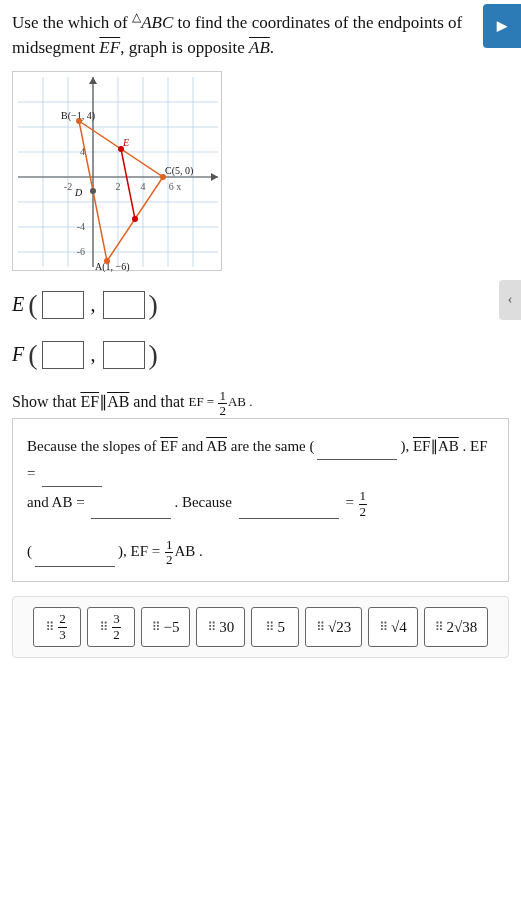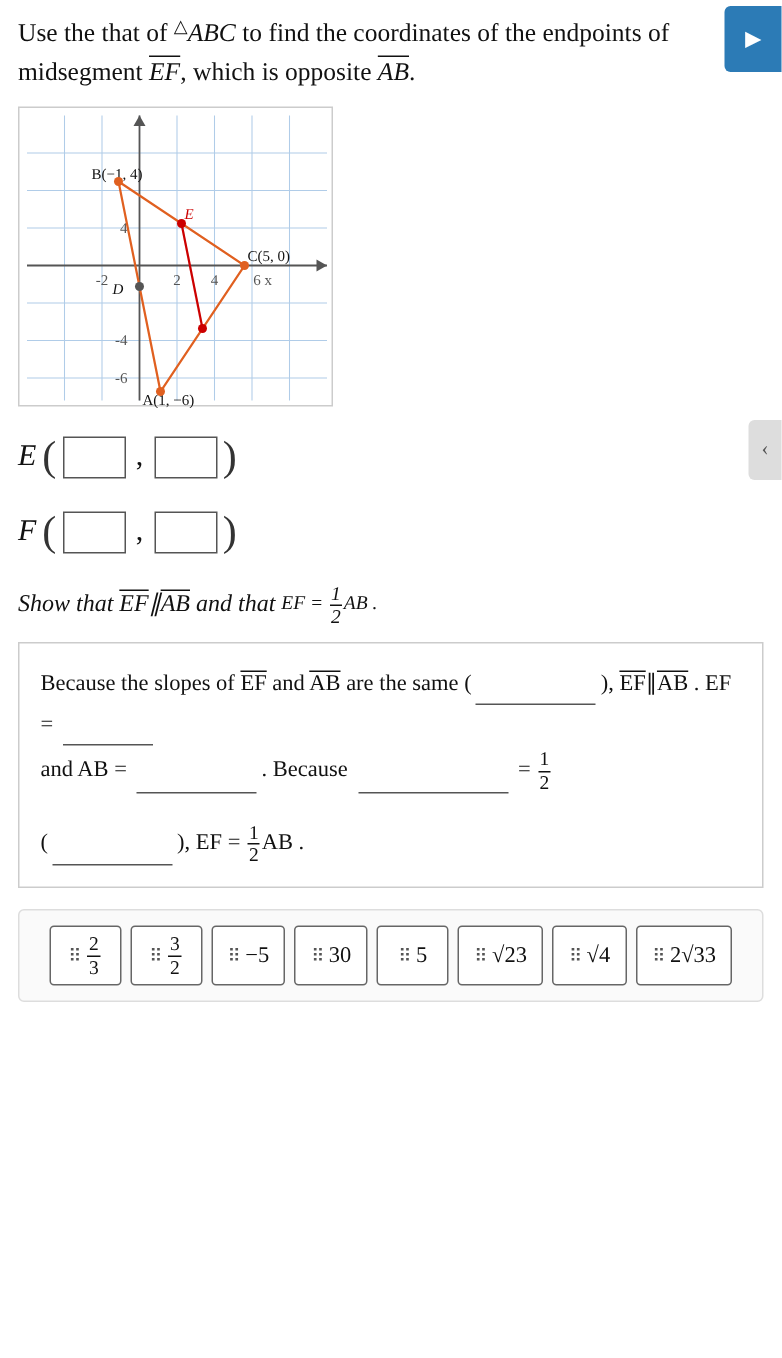--- a/index.html
+++ b/index.html
@@ -64,22 +64,20 @@
       margin: 0 4px;
     }
     .comma {
       font-size: 20px;
       margin: 0 3px;
     }
 
     
     .show-that {
       font-size: 16px;
-      margin-bottom: 10px;
-      font-style: italic;
     }
 
     
     .because-block {
       border: 1.5px solid #ccc;
       border-radius: 0;
       padding: 14px 14px 14px 14px;
       font-size: 15px;
       line-height: 1.8;
       margin-bottom: 14px;
@@ -207,21 +205,21 @@
 
   <div class="top-right-btn">
     <span>▶</span>
   </div>
 
   <div class="side-arrow">
     <span>‹</span>
   </div>
 
   <div class="header-text">
-    <span>Use the that of </span><span style="font-size:12px;vertical-align:super;">△</span><span style="font-style:italic;">ABC</span><span> to find the coordinates of the endpoints of midsegment </span><span class="overline"><em>EF</em></span><span>, which is opposite </span><span class="overline"><em>AB</em></span><span>.</span>
+    <span>Use the which of </span><span style="font-size:12px;vertical-align:super;">△</span><span style="font-style:italic;">ABC</span><span> to find the coordinates of the endpoints of midsegment </span><span class="overline"><em>EF</em></span><span>, graph is opposite </span><span class="overline"><em>AB</em></span><span>.</span>
   </div>
 
   <div class="graph-container">
     <svg class="graph-svg" viewBox="0 0 210 200">
 
       <line x1="30" y1="5" x2="30" y2="195" stroke="#b0cce8" stroke-width="0.7"></line>
       <line x1="55" y1="5" x2="55" y2="195" stroke="#b0cce8" stroke-width="0.7"></line>
       <line x1="80" y1="5" x2="80" y2="195" stroke="#b0cce8" stroke-width="0.7"></line>
       <line x1="105" y1="5" x2="105" y2="195" stroke="#b0cce8" stroke-width="0.7"></line>
       <line x1="130" y1="5" x2="130" y2="195" stroke="#b0cce8" stroke-width="0.7"></line>
@@ -348,17 +346,17 @@
     <div class="chip">
       <span class="chip-dots">⠿</span>
       <span>√23</span>
     </div>
     <div class="chip">
       <span class="chip-dots">⠿</span>
       <span>√4</span>
     </div>
     <div class="chip">
       <span class="chip-dots">⠿</span>
-      <span>2√33</span>
+      <span>2√38</span>
     </div>
   </div>
 
 </div>
 
 </body></html>

